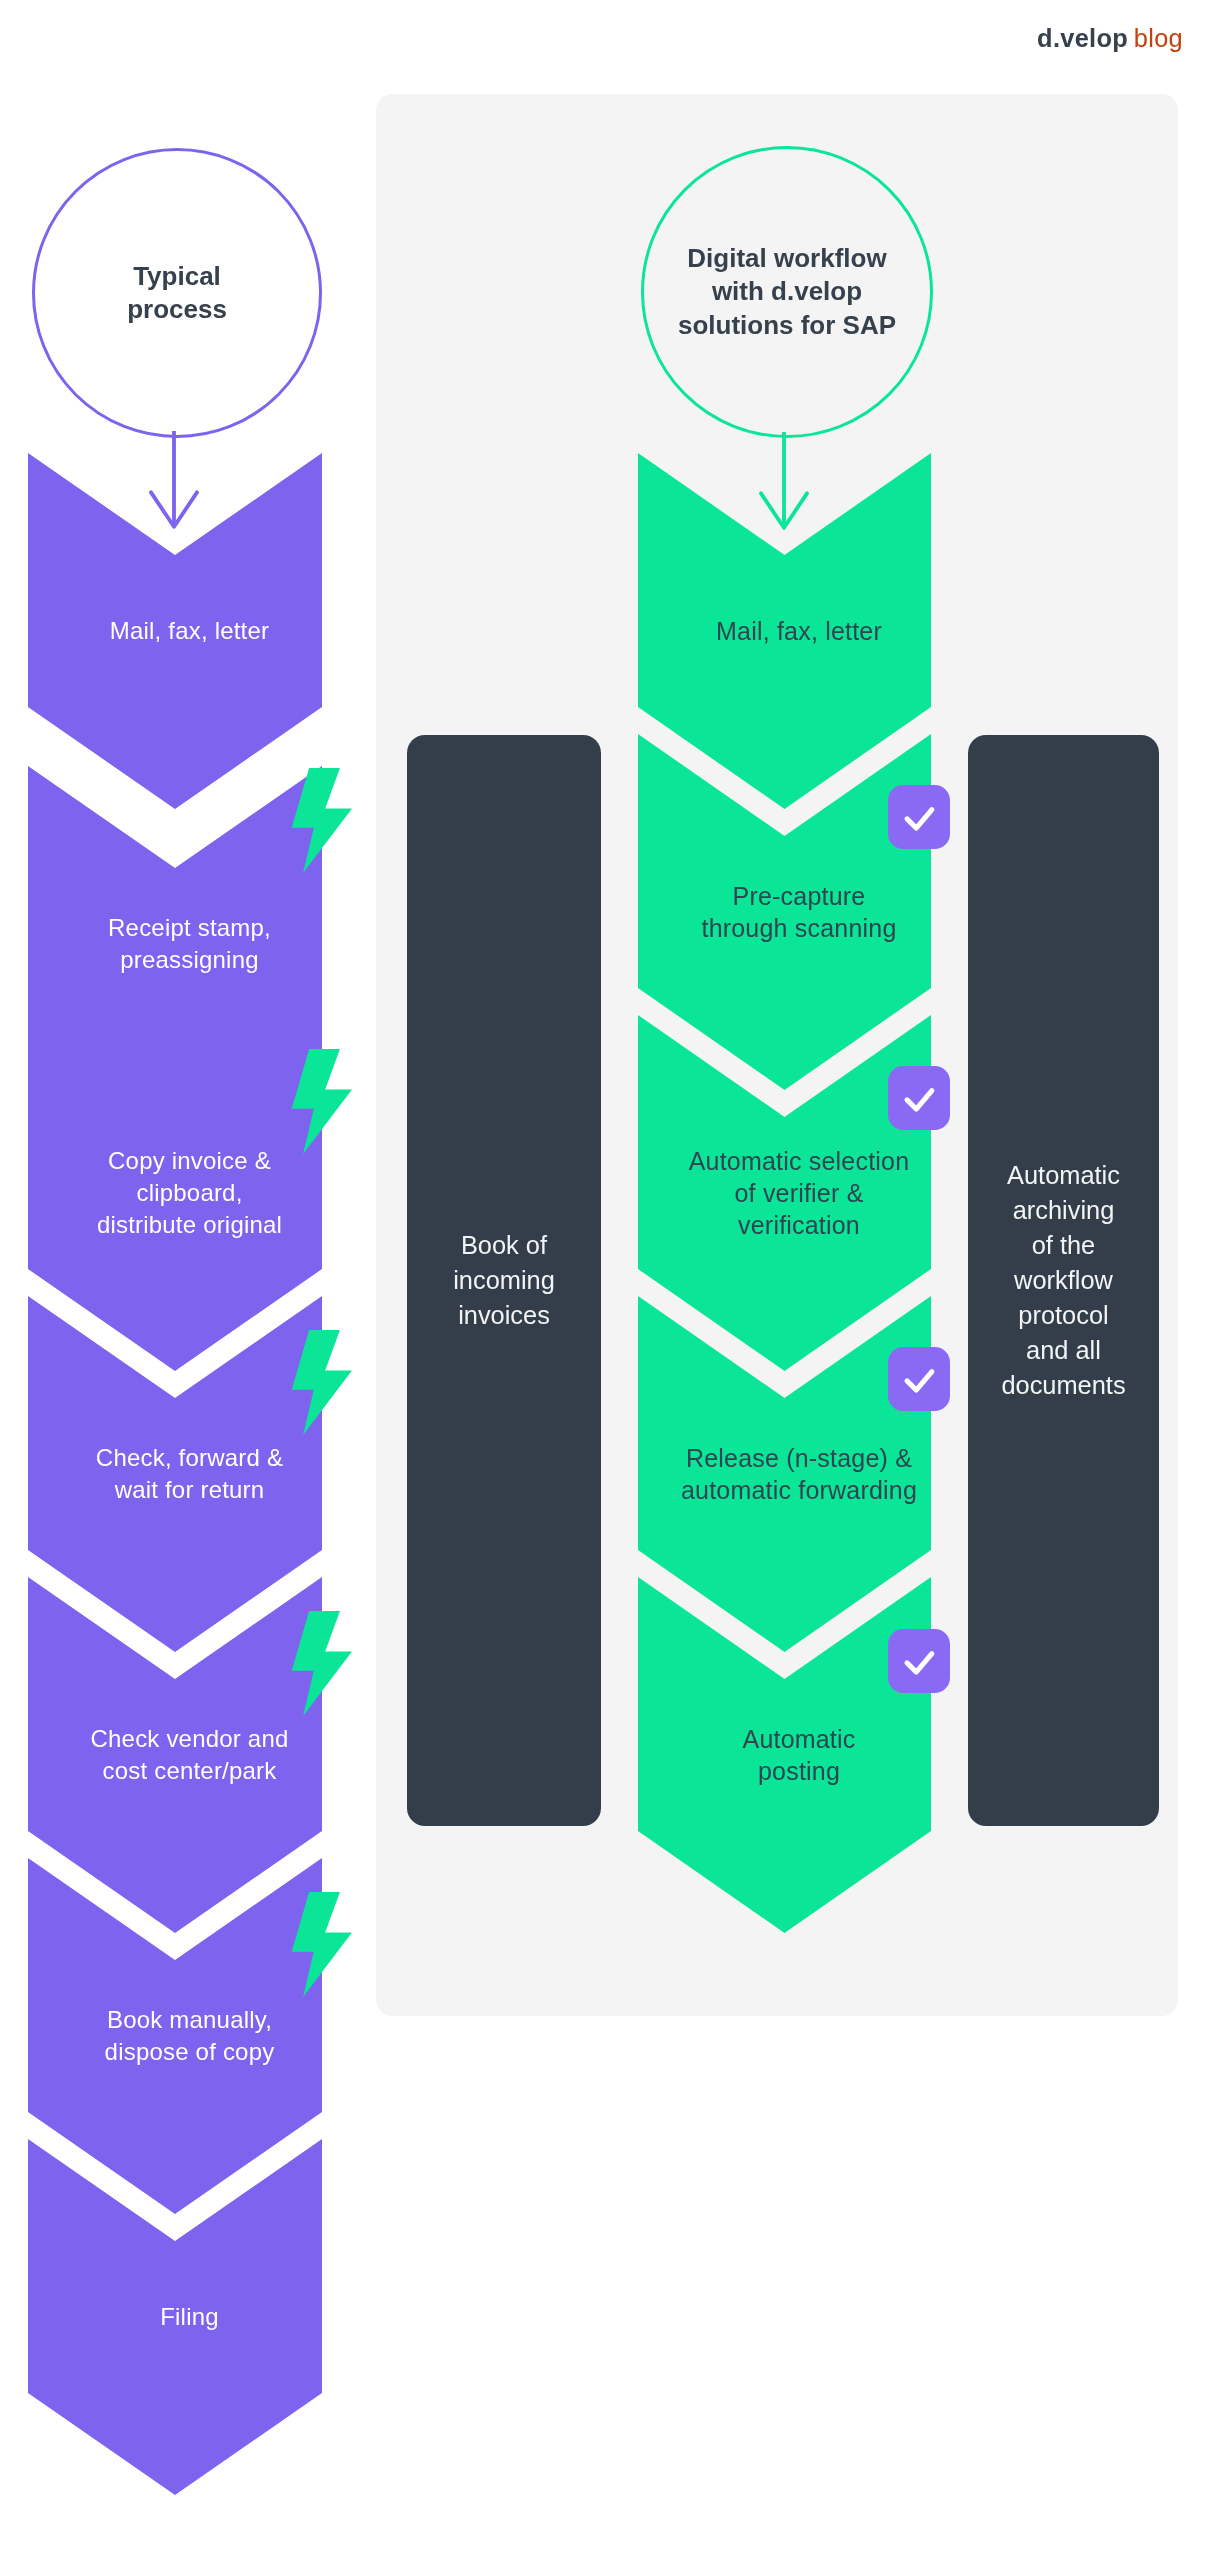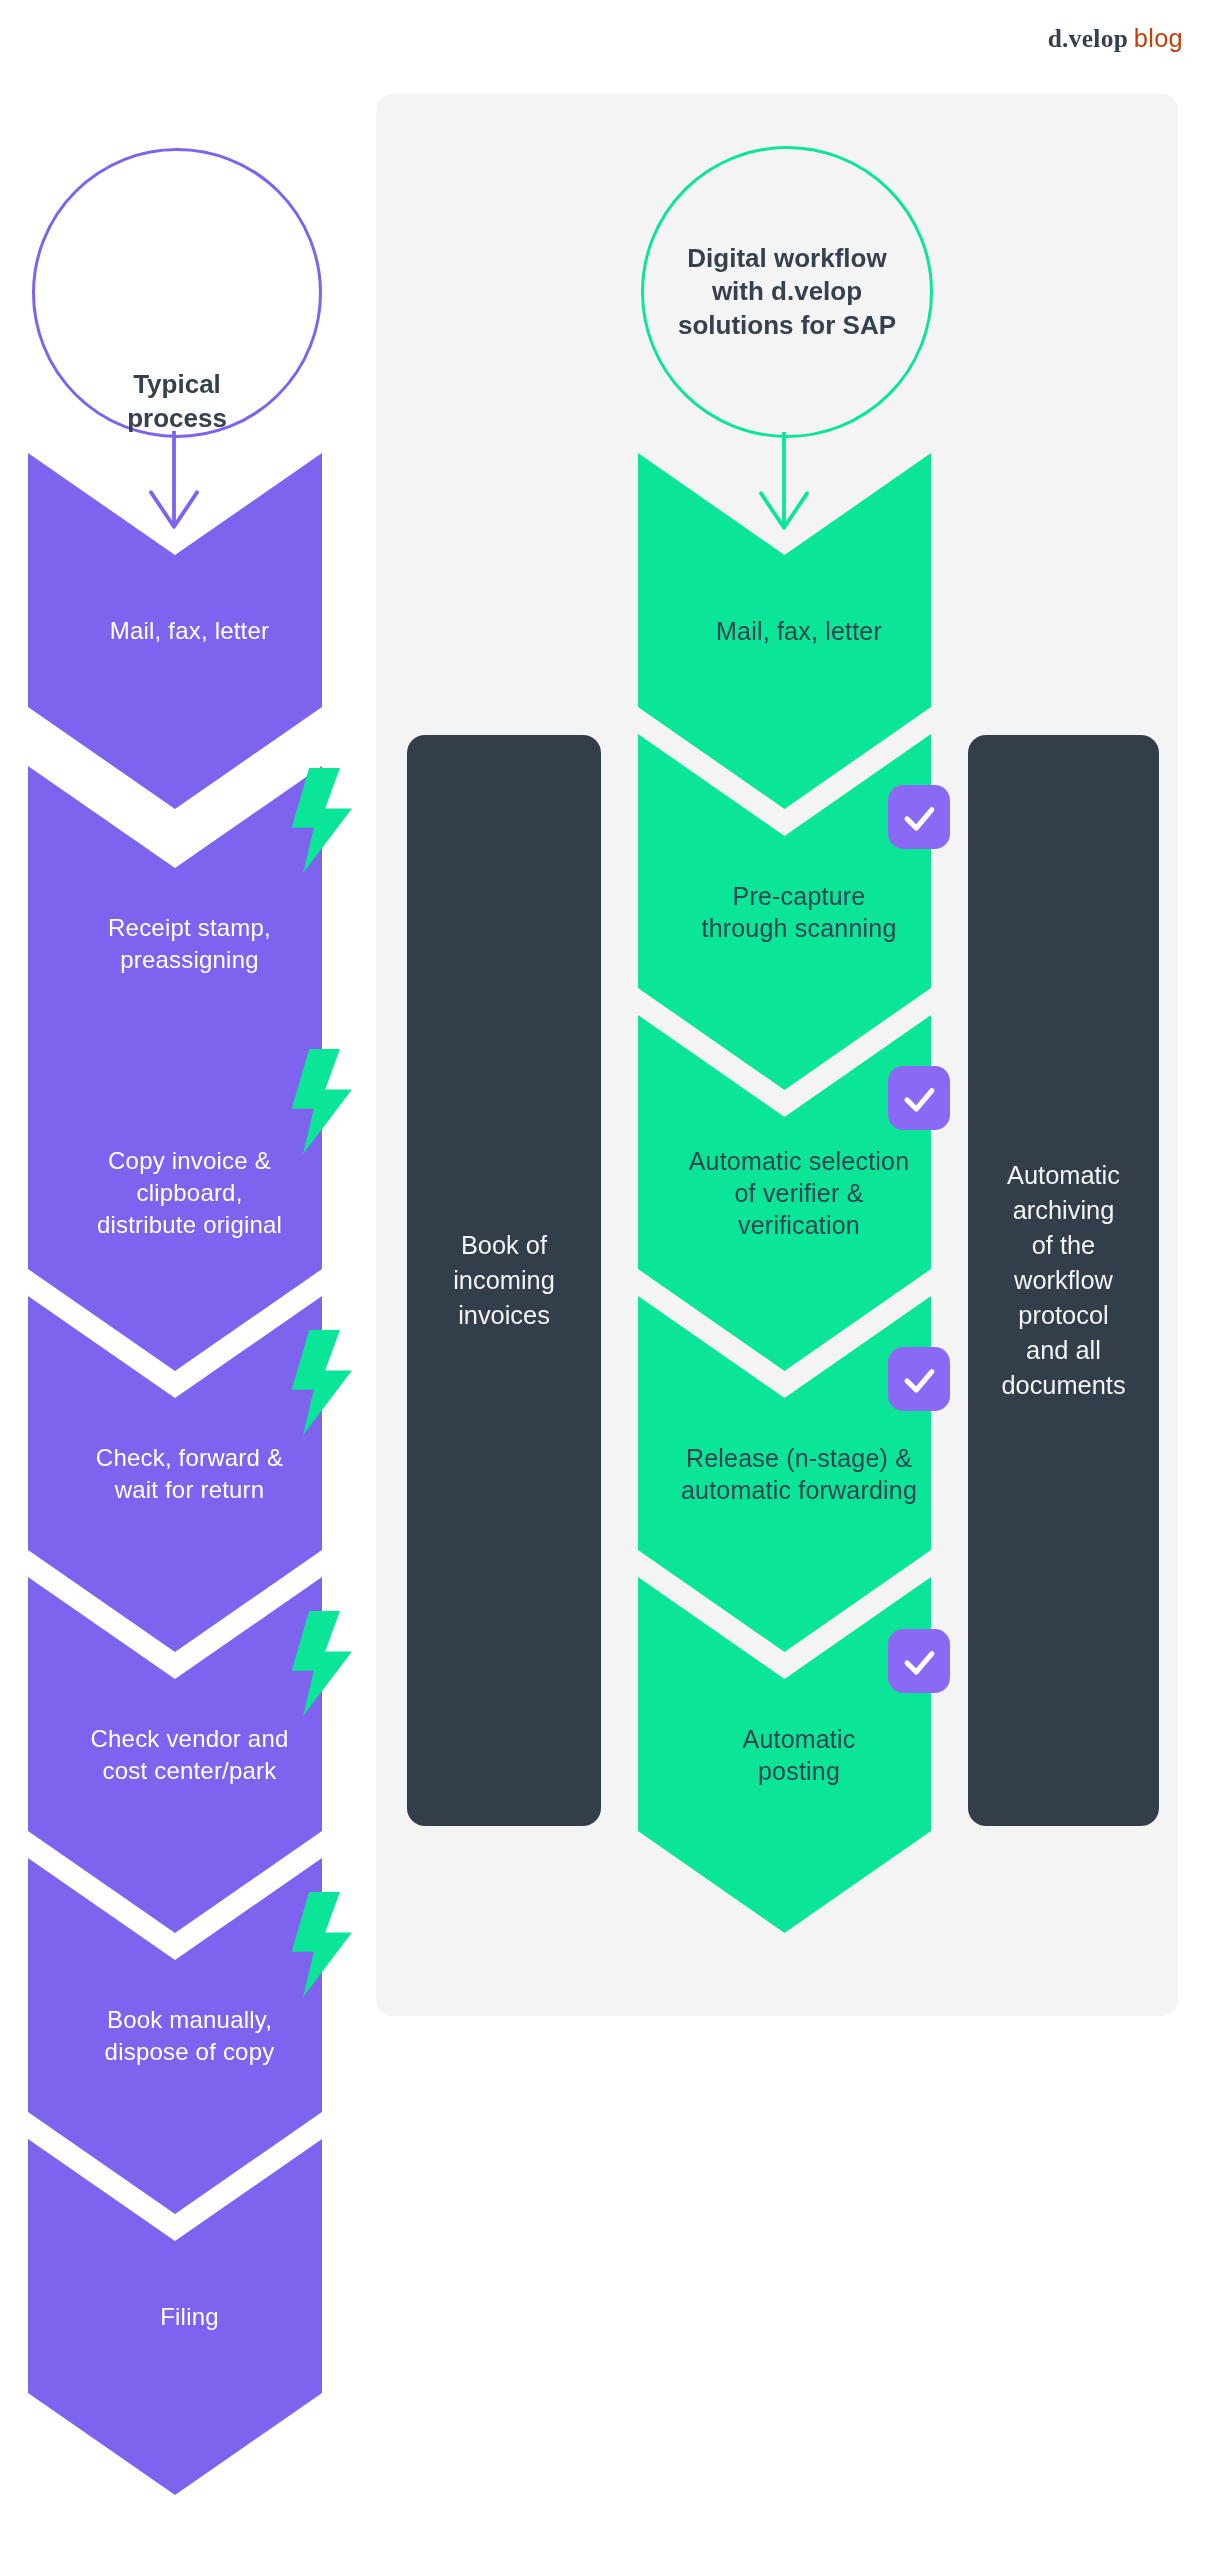--- a/index.html
+++ b/index.html
@@ -14,28 +14,28 @@
   }
   html,body{margin:0;padding:0;background:var(--white);}
   body{
     width:1221px;height:2576px;position:relative;overflow:hidden;
     font-family:"Liberation Sans","DejaVu Sans",sans-serif;
     -webkit-font-smoothing:antialiased;
   }
   .abs{position:absolute;}
   
   .logo{top:24px;right:38px;font-size:25.4px;color:var(--ink);letter-spacing:0.3px;}
-  .logo .brand{font-weight:700;font-family:Liberation Serif, serif;}
+  .logo .brand{font-weight:700;}
   .logo .suffix{font-weight:400;margin-left:5.7px;color:#c2410c;}
   
   .panel{left:376px;top:94px;width:802px;height:1922px;background:var(--panel);border-radius:16.5px;}
   
   .circle{border-radius:50%;display:flex;align-items:center;justify-content:center;
           text-align:center;font-weight:700;font-size:26px;line-height:1.28;color:var(--ink);}
-  .circle-left{left:32px;top:148px;width:284px;height:284px;border:3.2px solid var(--purple);background:var(--white);align-items:flex-end;}
+  .circle-left{left:32px;top:148px;width:284px;height:284px;border:3.2px solid var(--purple);background:var(--white);}
   .circle-right{left:641px;top:146px;width:286px;height:286px;border:3.2px solid var(--green);background:var(--panel);}
   
   .arrow{width:64px;height:99px;}
   .arrow-left{left:142px;top:431px;}
   .arrow-right{left:752px;top:432px;}
   
   .chev{left:28px;width:294px;height:356px;background:var(--purple);
         clip-path:polygon(0 0,50% 102px,100% 0,100% 254px,50% 356px,0 254px);}
   .chev.green{left:638px;width:293px;background:var(--green);}
   .chev-label{position:absolute;inset:0;padding:102px 15.3px;display:flex;flex-direction:column;

